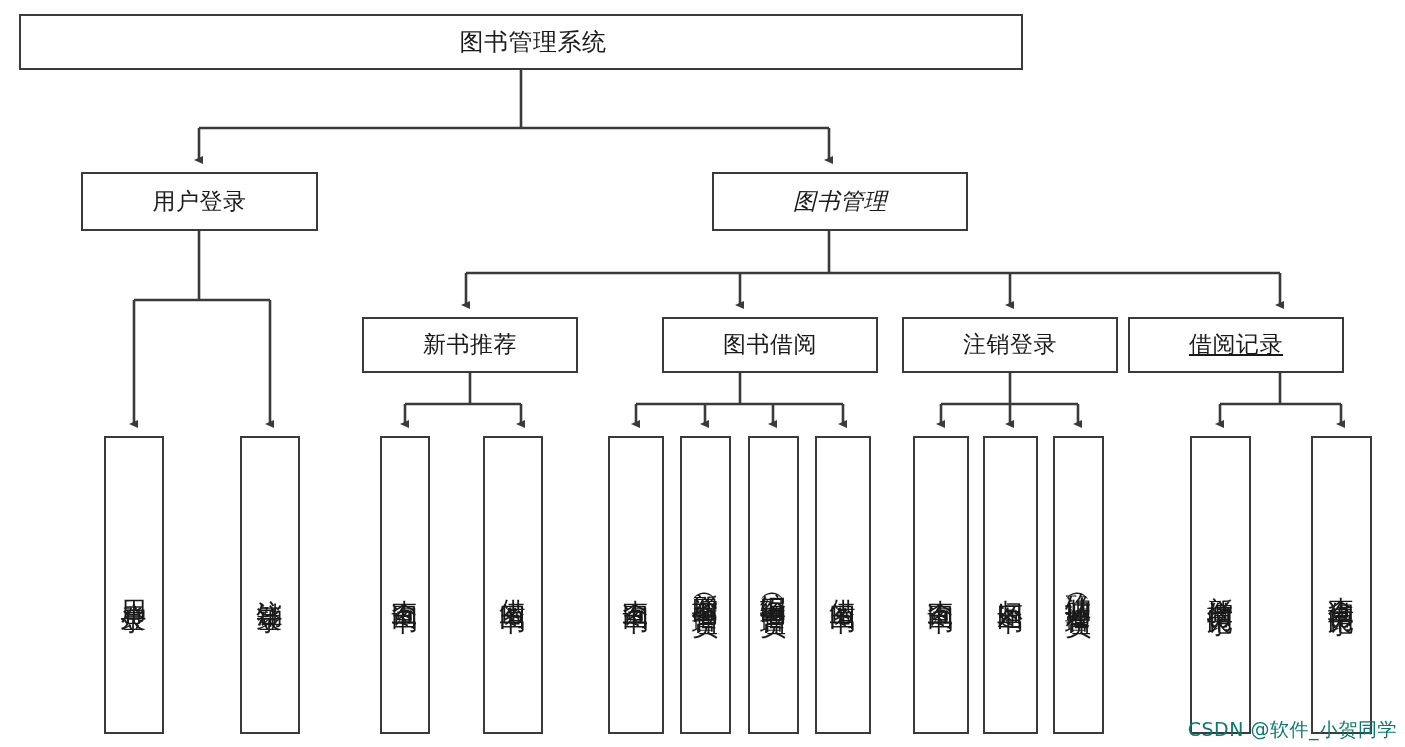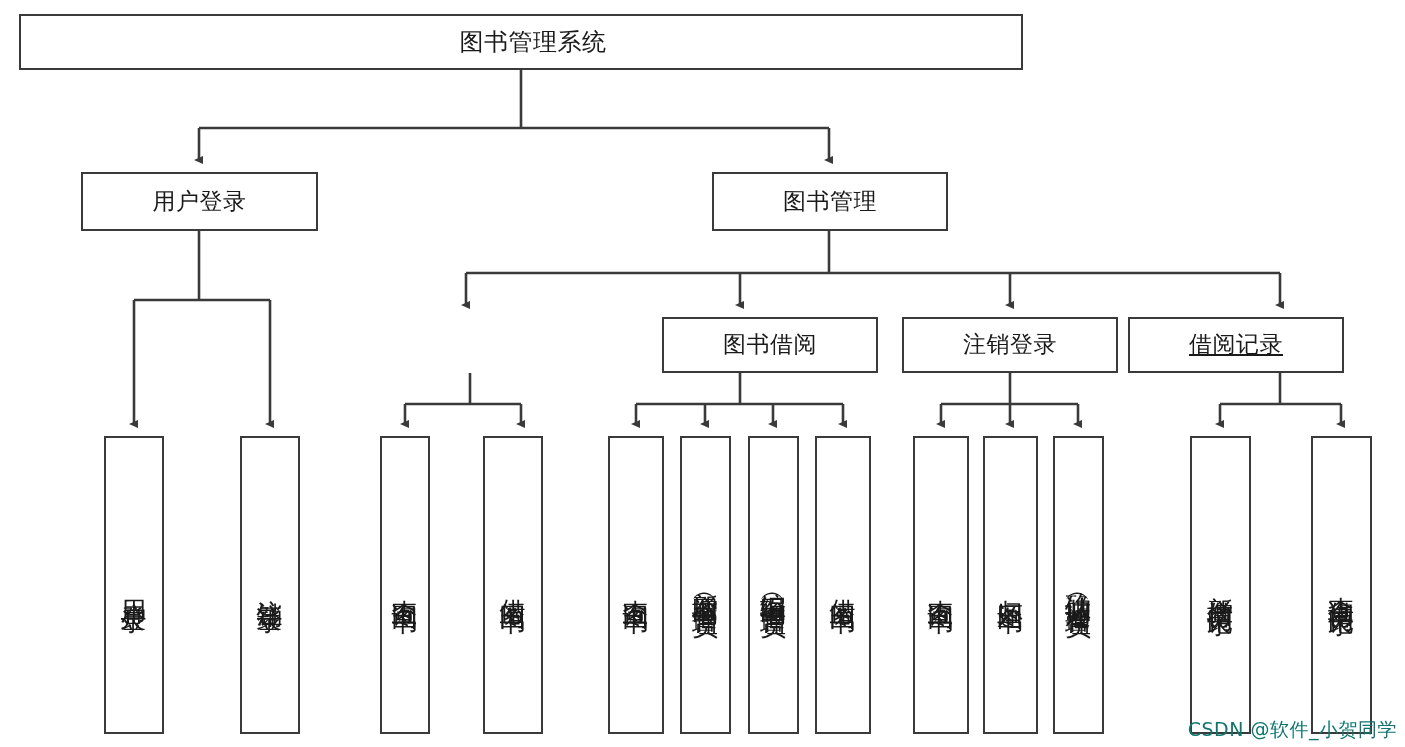--- a/index.html
+++ b/index.html
@@ -126,24 +126,27 @@
     </g>
   </svg>
 
   <div class="node h-node root" style="left:19px; top:14px; width:1004px; height:56px;padding-left:24px;">
     <span class="label">图书管理系统</span>
   </div>
 
   <div class="node h-node" style="left:81px; top:172px; width:237px; height:59px;">
     <span class="label">用户登录</span>
   </div>
-  <div class="node h-node" style="left:712px; top:172px; width:236px; height:59px;">
+  <div class="node h-node" style="left:712px; top:172px; width:256px; height:59px;font-style:italic;">
     <span class="label">图书管理</span>
   </div>
 
+  <div class="node h-node" style="left:362px; top:317px; width:216px; height:56px;">
+    <span class="label">新书推荐</span>
+  </div>
   <div class="node h-node" style="left:632px; top:317px; width:216px; height:56px;margin-left:30px;">
     <span class="label">图书借阅</span>
   </div>
   <div class="node h-node" style="left:902px; top:317px; width:216px; height:56px;">
     <span class="label">注销登录</span>
   </div>
   <div class="node h-node" style="left:1128px; top:317px; width:216px; height:56px;text-decoration:underline;">
     <span class="label">借阅记录</span>
   </div>
 

